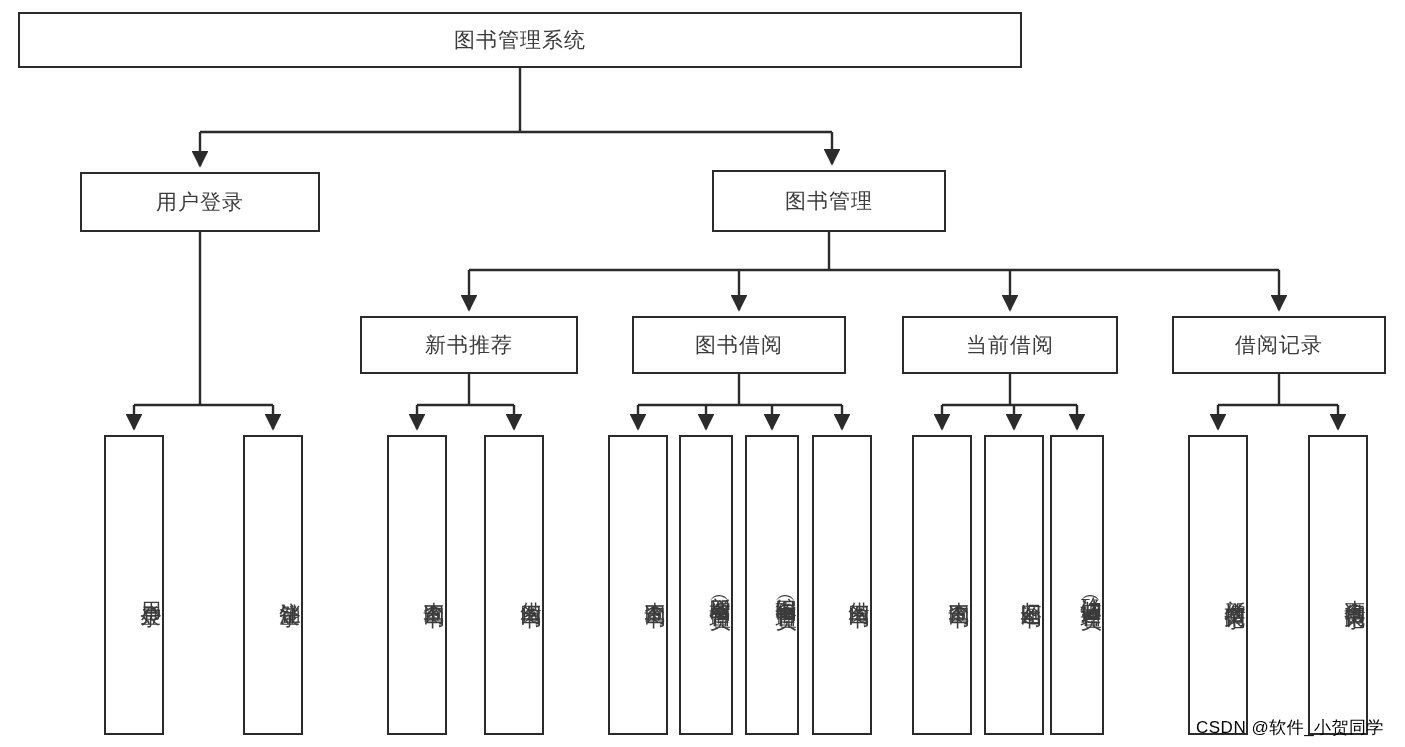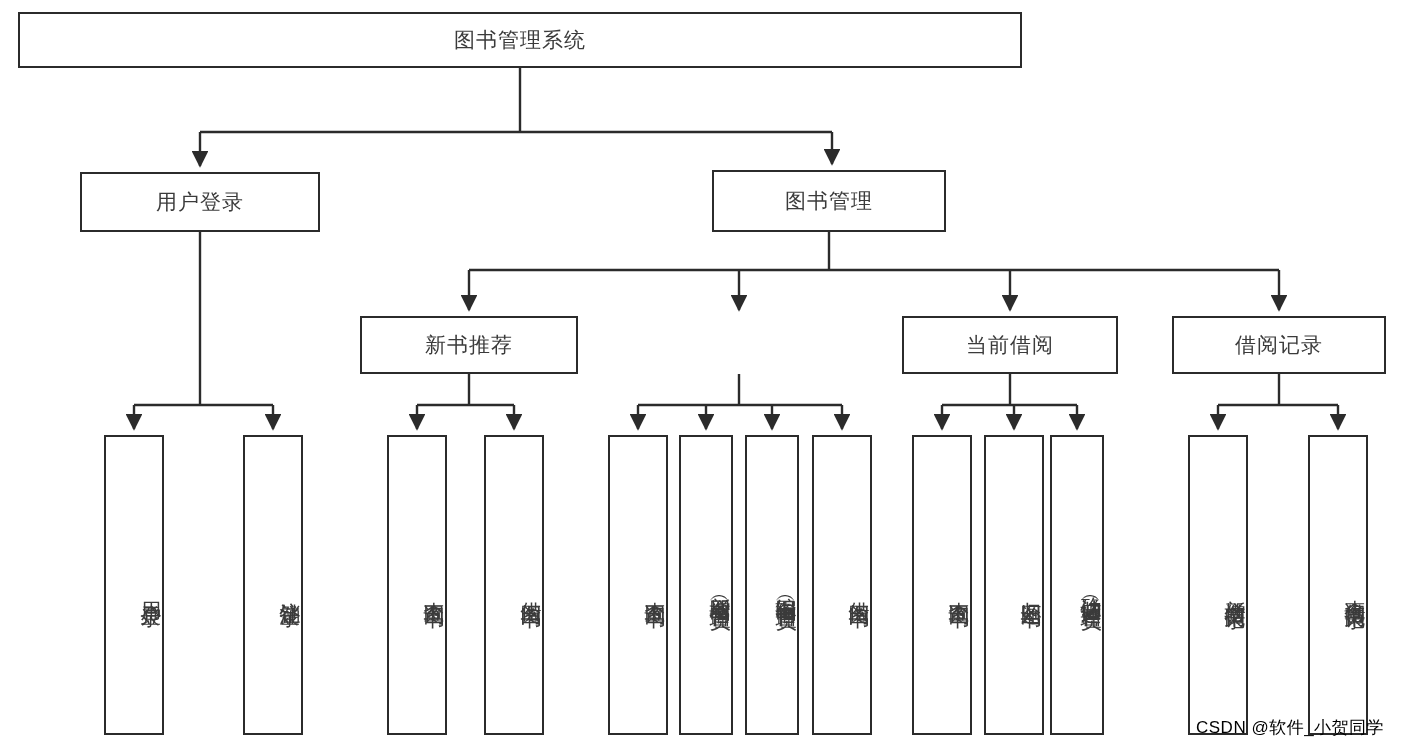--- a/index.html
+++ b/index.html
@@ -135,20 +135,23 @@
   <div class="node horiz" style="left:80px; top:172px; width:240px; height:60px;">
     <span>用户登录</span>
   </div>
   <div class="node horiz" style="left:360px; top:316px; width:218px; height:58px;">
     <span>新书推荐</span>
   </div>
 
   <div class="node horiz" style="left:712px; top:170px; width:234px; height:62px;">
     <span>图书管理</span>
   </div>
+  <div class="node horiz" style="left:632px; top:316px; width:214px; height:58px;">
+    <span>图书借阅</span>
+  </div>
   <div class="node horiz" style="left:902px; top:316px; width:216px; height:58px;">
     <span>当前借阅</span>
   </div>
   <div class="node horiz" style="left:1172px; top:316px; width:214px; height:58px;">
     <span>借阅记录</span>
   </div>
 
   <div class="node leaf" style="left:104px; top:435px; width:60px; height:300px;">
     <span class="vtext">用户登录</span>
   </div>

